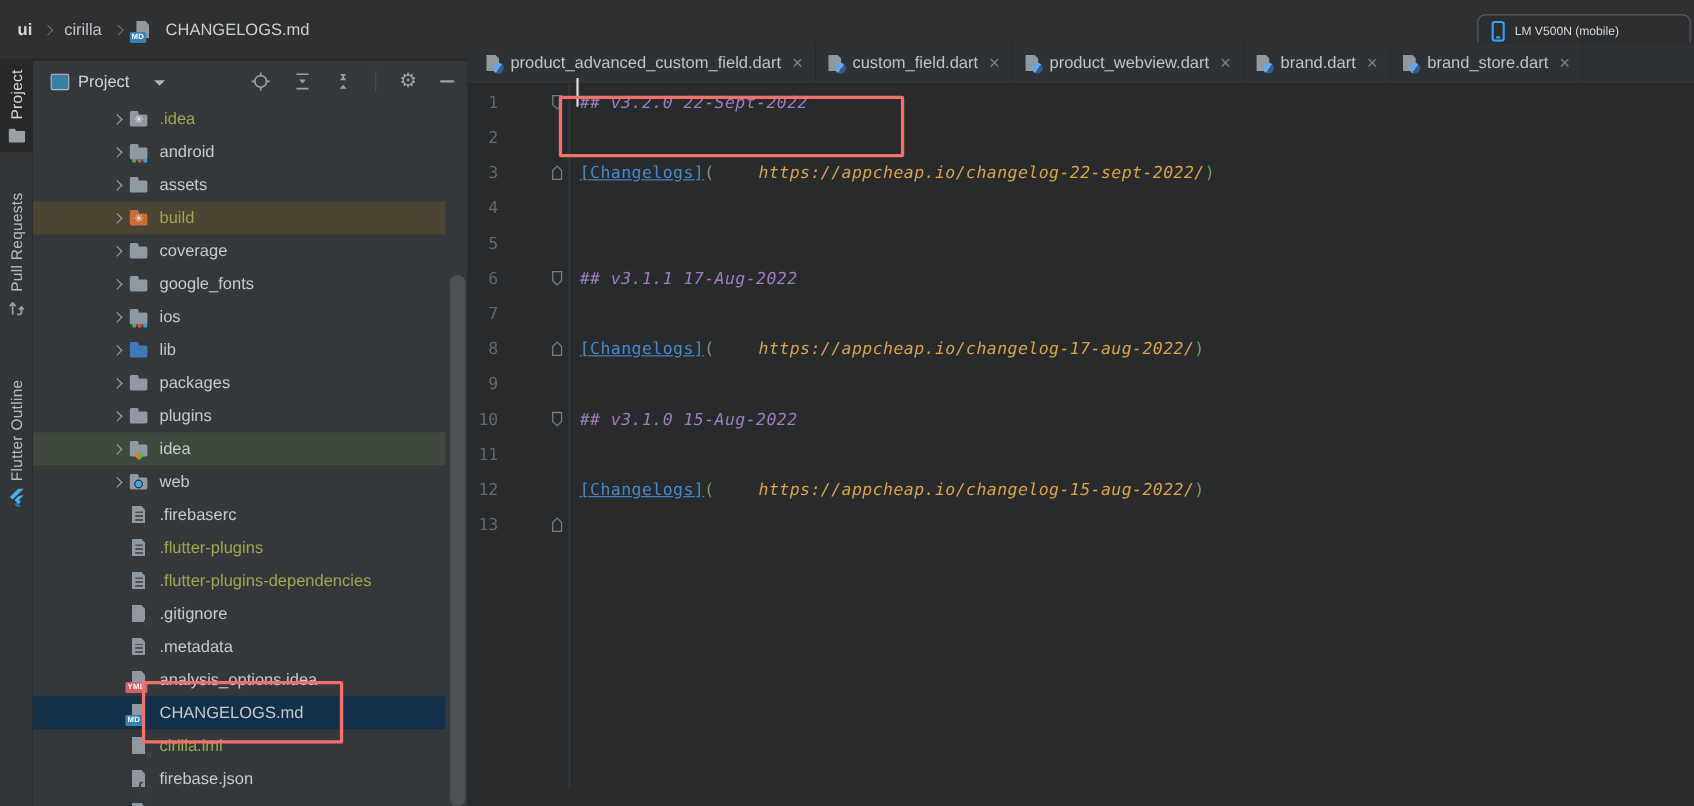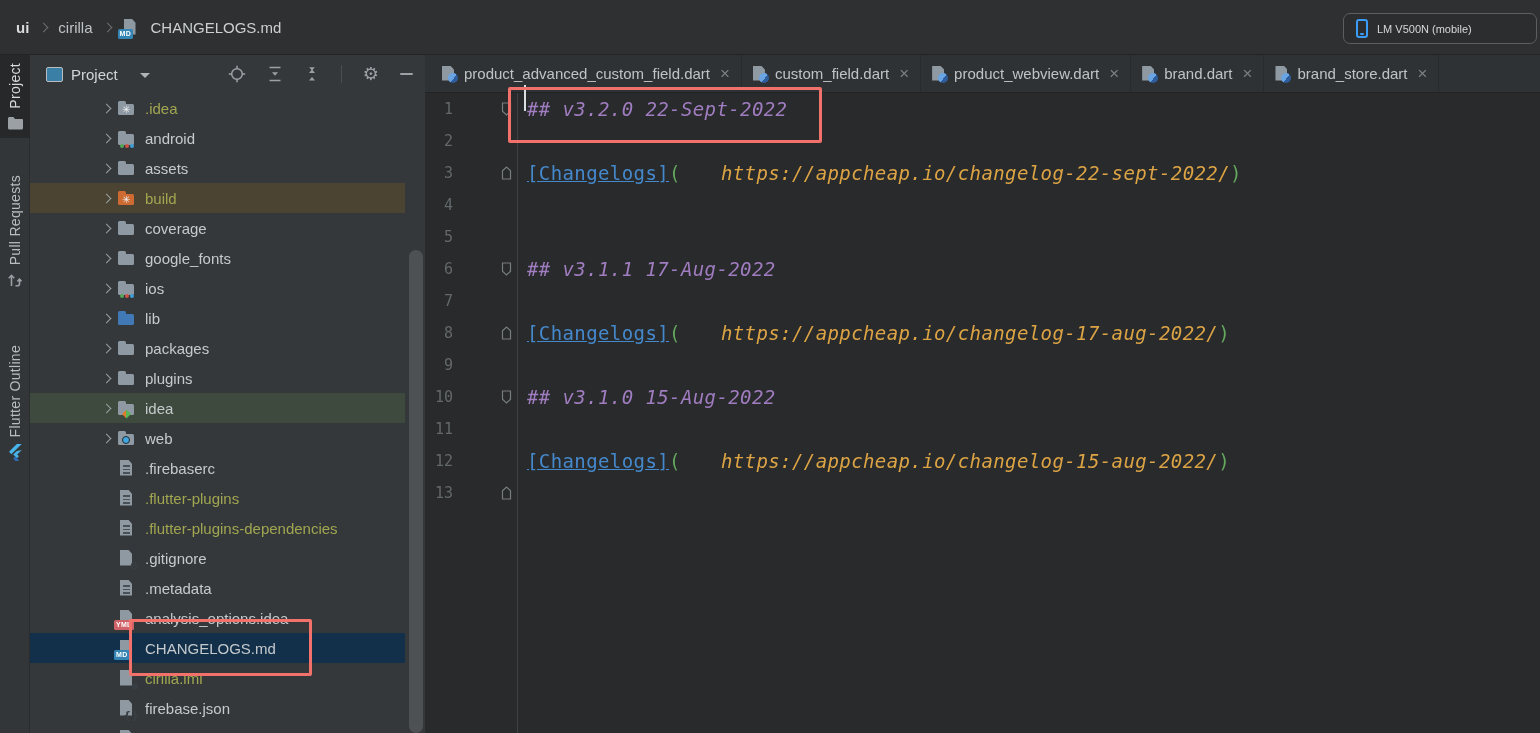--- a/index.html
+++ b/index.html
@@ -86,41 +86,41 @@
   .badge-chip { position:absolute; left:-4px; bottom:-3px; background:var(--bc);
     color:#fff; font-size:7px; font-weight:bold; line-height:1; padding:1.5px 2px;
     border-radius:1.5px; letter-spacing:0.3px; z-index:2; }
   .badge-glyph { position:absolute; right:-3px; bottom:-4px; font-size:11px; font-weight:bold;
     color:#383f44; line-height:1; z-index:2; font-family:"DejaVu Sans", sans-serif; }
 
   #panel-scrollbar { position:absolute; right:2px; top:195px; bottom:0; width:14px;
     background:#4e5153; border-radius:7px; }
 
   
-  #editor { position:absolute; left:425px; top:55px; width:1115px; height:678px; background:#282a2b; }
+  #editor { position:absolute; left:425px; top:39px; width:1115px; height:678px; background:#282a2b; }
   #tab-bar { height:38px; background:#2f3234; border-bottom:1px solid #212324;
     display:flex; align-items:stretch; padding-left:6px; overflow:hidden; }
   .etab { display:flex; align-items:center; padding:0 11px; border-right:1px solid #282a2c;
     white-space:nowrap; }
   .etab .tab-label { font-size:15px; color:#c0c3c6; }
   .tab-close { margin-left:10px; color:#7b8083; font-size:17px; line-height:1; }
   .dart-icon { position:relative; width:14px; height:16px; margin-right:8px; flex:0 0 14px; }
   .dart-icon::before { content:""; position:absolute; left:0; top:0; width:12px; height:15px;
     background:#8f99a2; clip-path:polygon(0 0,68% 0,100% 26%,100% 100%,0 100%); }
   .dart-icon::after { content:""; position:absolute; right:-2px; bottom:-1px; width:10px; height:10px;
     border-radius:50%; background:linear-gradient(125deg,#6aa4e2 55%,#2e5d9d 55%); }
 
   #code-area { position:absolute; top:38px; left:0; right:0; bottom:0; }
   #indent-line { position:absolute; left:92px; top:0; bottom:0; width:1px; background:#3e4143; }
   .code-line { height:32px; display:flex; align-items:center; position:relative; }
   .ln { flex:0 0 31px; text-align:right; font-family:"DejaVu Sans Mono", monospace;
     font-size:15px; color:#62686b; padding-right:3px; }
   .foldcol { flex:0 0 61px; display:flex; justify-content:flex-end; align-items:center; padding-right:4px; }
   .code-text { position:relative; padding-left:10px; font-family:"DejaVu Sans Mono", monospace;
-    font-size:19px; letter-spacing:0.4px; white-space:pre;text-align:right; }
+    font-size:15px; letter-spacing:0.4px; white-space:pre;text-align:right; }
   .seg-h { color:var(--heading_purple); font-style:italic; }
   .seg-l { color:var(--link_blue); text-decoration:underline; }
   .seg-p { color:var(--paren_green); }
   .seg-u { color:var(--url_orange); font-style:italic;margin-left:40px; }
   #caret { position:absolute; left:7px; top:-13px; width:2px; height:26px; background:#dcdfe1; }
 
   
   .annotation-box { position:absolute; border:3px solid var(--accent_red); border-radius:2px; z-index:9; }
   #anno-heading { left:508px; top:87px; width:314px; height:56px; }
   #anno-tree { left:129px; top:619px; width:183px; height:57px; }

